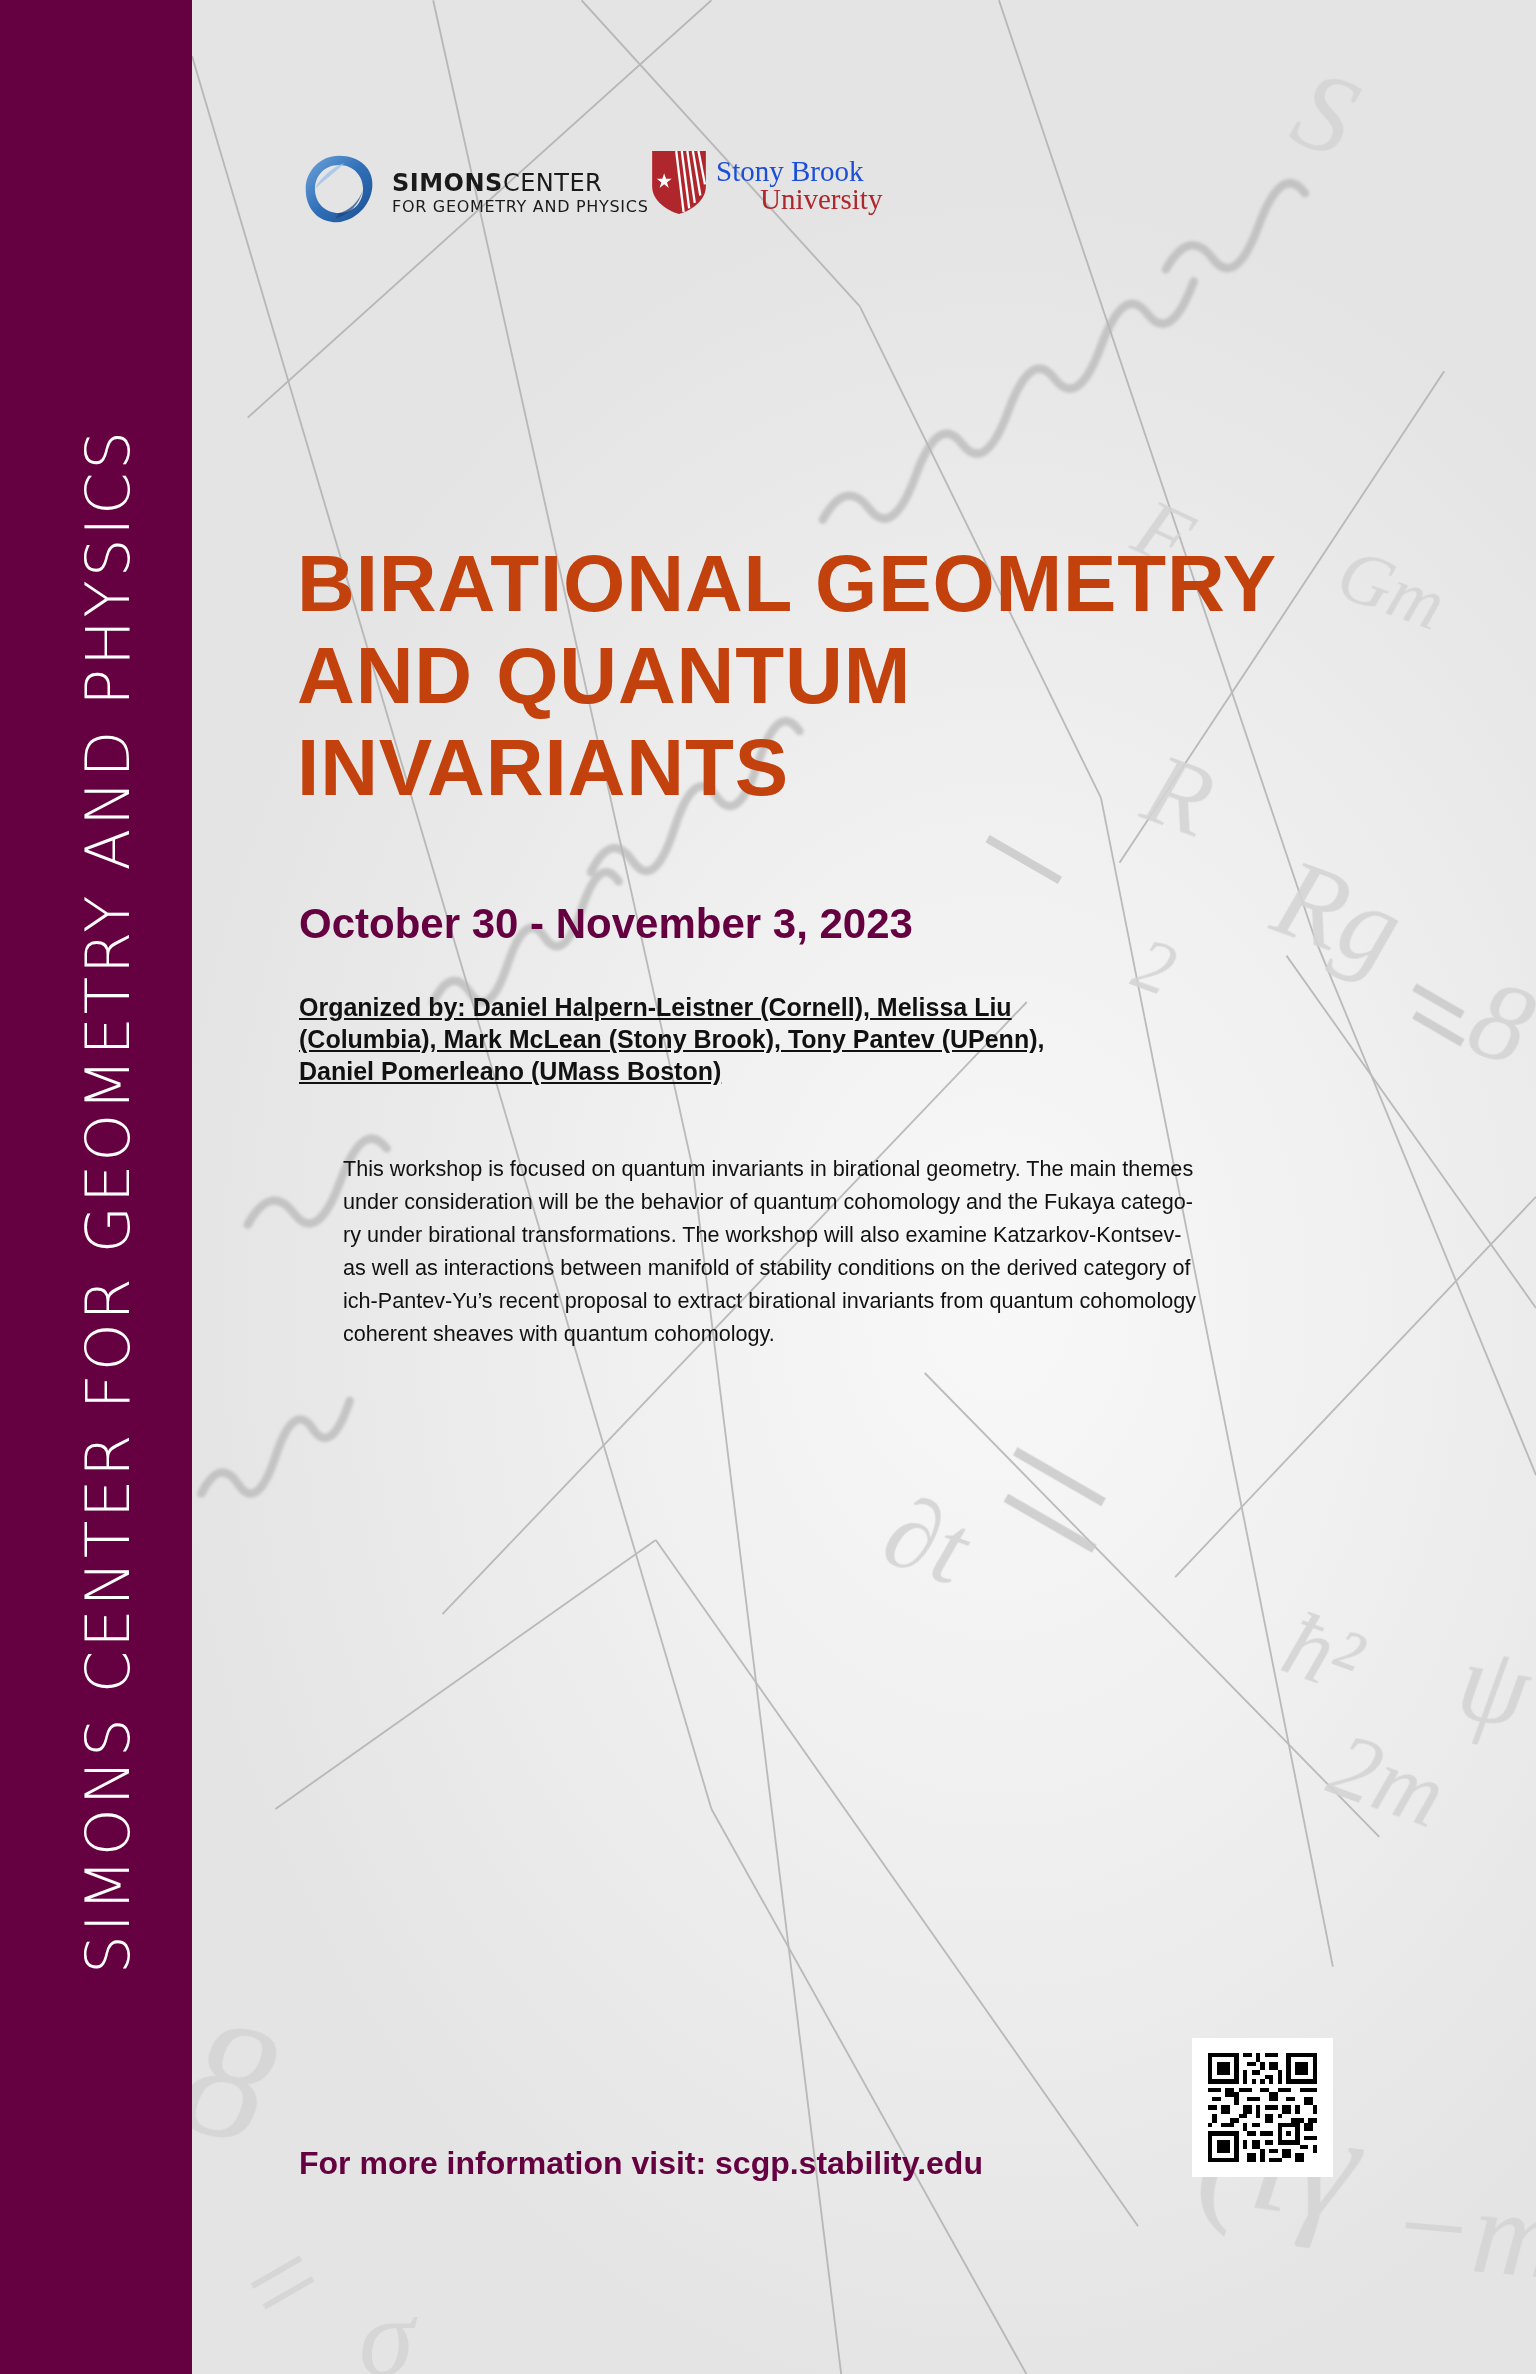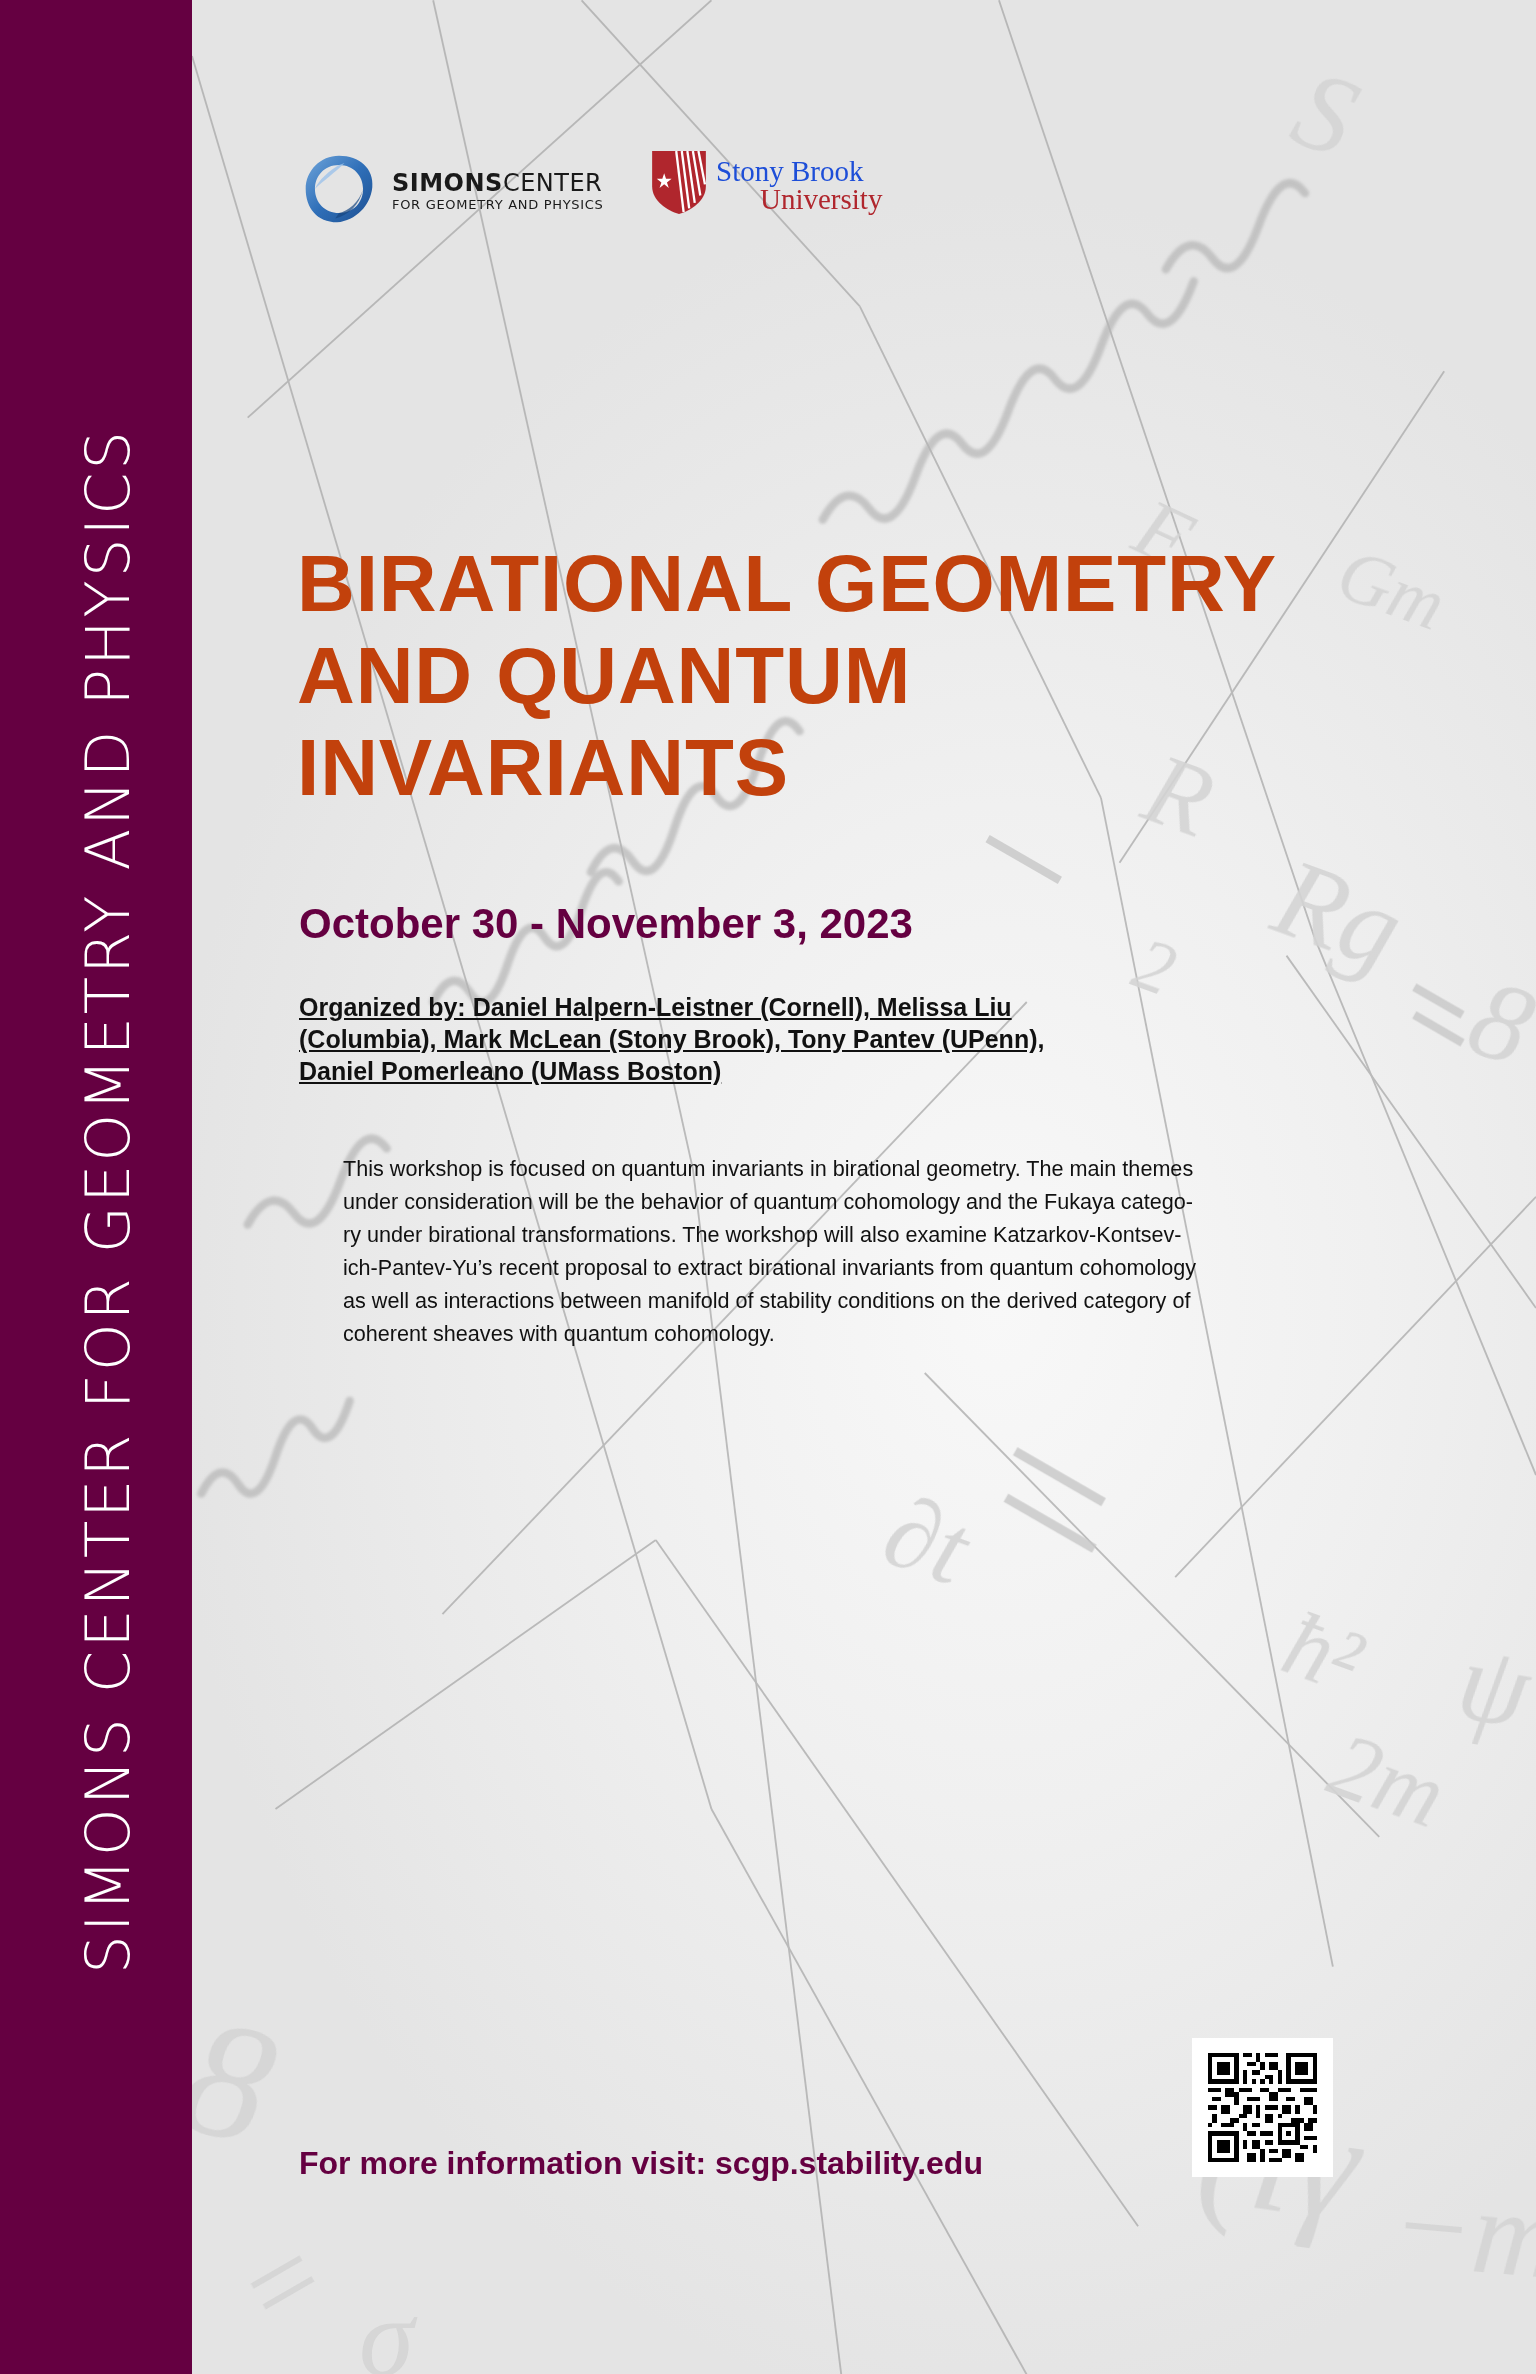--- a/index.html
+++ b/index.html
@@ -66,21 +66,21 @@
     .simons-name {
       font-family: "DejaVu Sans", sans-serif;
       font-size: 24px;
       color: #1a1a1a;
       letter-spacing: 0.5px;
       line-height: 22px;
     }
     .simons-name .bold { font-weight: bold; }
     .simons-sub {
       font-family: "DejaVu Sans", sans-serif;
-      font-size: 13px;
+      font-size: 16px;
       color: #1a1a1a;
       letter-spacing: 0.7px;
       margin-top: 2.8px;
     }
     .sb-shield {
       position: absolute;
       left: 350px; top: 2.8px;
       width: 54px; height: 63px;
     }
     .sb-wordmark {
@@ -278,22 +278,22 @@
 <div class="organizers">
   <span class="line">Organized by:  Daniel Halpern-Leistner (Cornell), Melissa Liu</span>
   <span class="line">(Columbia), Mark McLean (Stony Brook), Tony Pantev (UPenn),</span>
   <span class="line">Daniel Pomerleano (UMass Boston)</span>
 </div>
 
 <div class="description">
   <span class="line">This workshop is focused on quantum invariants in birational geometry. The main themes</span>
   <span class="line">under consideration will be the behavior of quantum cohomology and the Fukaya catego-</span>
   <span class="line">ry under birational transformations. The workshop will also examine Katzarkov-Kontsev-</span>
+  <span class="line">as well as interactions between manifold of stability conditions on the derived category of</span>
   <span class="line">ich-Pantev-Yu’s recent proposal to extract birational invariants from quantum cohomology</span>
-  <span class="line">as well as interactions between manifold of stability conditions on the derived category of</span>
   <span class="line">coherent sheaves with quantum cohomology.</span>
 </div>
 
 <div class="footer-info">For more information visit: scgp.stability.edu</div>
 
 <div class="qr">
   <svg width="109" height="109" viewBox="0 0 25 25" shape-rendering="crispEdges">
     <g fill="#000000">
 
       <path d="M0 0h7v7h-7z M1 1v5h5v-5z" fill-rule="evenodd"></path>

